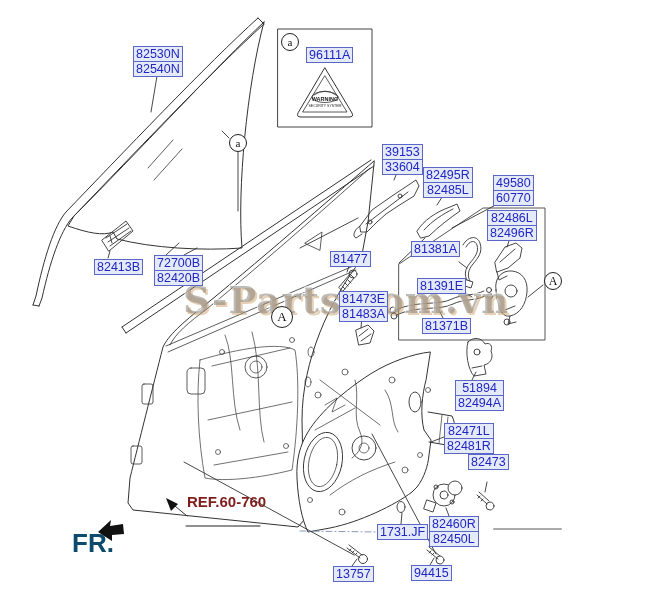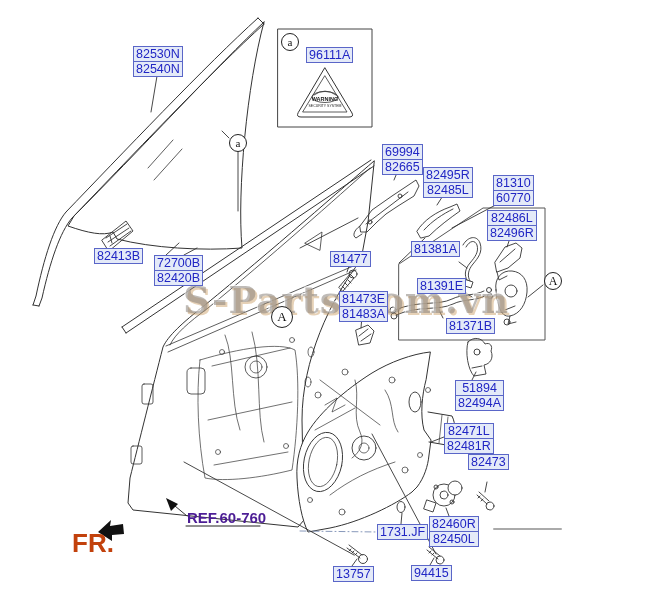--- a/index.html
+++ b/index.html
@@ -15,24 +15,24 @@
           font:12px "Liberation Serif",serif;color:#111;}
   #marker-a-glass{left:229px;top:134px;width:16px;height:16px;font-size:11px;}
   #marker-a-inset{left:281px;top:33px;width:16px;height:16px;font-size:11px;}
   #marker-A-door{left:271px;top:306px;width:20px;height:20px;font-size:13px;}
   #marker-A-latch{left:544px;top:272px;width:16px;height:16px;font-size:12px;}
   #watermark{position:absolute;left:183px;top:280px;z-index:3;
              font:bold 37px/40px "DejaVu Serif",serif;letter-spacing:1px;
              color:rgba(138,131,123,0.55);
              text-shadow:2px 2px 0 rgba(200,154,94,0.45),-1px -1px 0 rgba(255,255,255,0.7);
              white-space:nowrap;pointer-events:none;}
-  #ref-callout{position:absolute;left:187px;top:510px;z-index:6;cursor:pointer;
-               font:bold 15px/16px "Liberation Sans",sans-serif;color:#4c1d95;white-space:nowrap;}
+  #ref-callout{position:absolute;left:187px;top:494px;z-index:6;cursor:pointer;
+               font:bold 15px/16px "Liberation Sans",sans-serif;color:#7f1d1d;white-space:nowrap;}
   #fr-label{position:absolute;left:72px;top:529px;z-index:6;
-            font:bold 26px/28px "Liberation Sans",sans-serif;color:#c2410c;}
+            font:bold 26px/28px "Liberation Sans",sans-serif;color:#0c4a6e;}
   .tinytext{position:absolute;z-index:4;text-align:center;color:#222;pointer-events:none;}
   #warn-title{left:301px;top:96px;width:48px;font:bold 5.5px/6px "Liberation Sans",sans-serif;}
   #warn-sub{left:297px;top:104px;width:56px;font:3.5px/4px "Liberation Sans",sans-serif;}
 </style>
 </head>
 <body>
 
 <div id="stage">
 
 <svg width="645" height="605" viewBox="0 0 645 605">
@@ -251,57 +251,57 @@
 <div class="tinytext" id="warn-title">WARNING</div>
 <div class="tinytext" id="warn-sub">SECURITY SYSTEM</div>
 
 <div class="plabel" style="left:133px;top:46px">
   <span class="ln">82530N</span>
   <span class="ln">82540N</span>
 </div>
 <div class="plabel" style="left:306px;top:47px">
   <span class="ln">96111A</span>
 </div>
-<div class="plabel" style="left:94px;top:248px">
+<div class="plabel" style="left:94px;top:259px">
   <span class="ln">82413B</span>
 </div>
 <div class="plabel" style="left:154px;top:255px">
   <span class="ln">72700B</span>
   <span class="ln">82420B</span>
 </div>
 <div class="plabel" style="left:382px;top:144px">
-  <span class="ln">69994</span>
-  <span class="ln">82665</span>
+  <span class="ln">39153</span>
+  <span class="ln">33604</span>
 </div>
 <div class="plabel" style="left:423px;top:167px">
   <span class="ln">82495R</span>
   <span class="ln">82485L</span>
 </div>
 <div class="plabel" style="left:493px;top:175px">
-  <span class="ln">81310</span>
+  <span class="ln">49580</span>
   <span class="ln">60770</span>
 </div>
 <div class="plabel" style="left:487px;top:210px">
   <span class="ln">82486L</span>
   <span class="ln">82496R</span>
 </div>
 <div class="plabel" style="left:330px;top:251px">
   <span class="ln">81477</span>
 </div>
 <div class="plabel" style="left:411px;top:241px">
   <span class="ln">81381A</span>
 </div>
 <div class="plabel" style="left:417px;top:278px">
   <span class="ln">81391E</span>
 </div>
 <div class="plabel" style="left:339px;top:291px">
   <span class="ln">81473E</span>
   <span class="ln">81483A</span>
 </div>
-<div class="plabel" style="left:446px;top:318px">
+<div class="plabel" style="left:422px;top:318px">
   <span class="ln">81371B</span>
 </div>
 <div class="plabel" style="left:455px;top:380px">
   <span class="ln">51894</span>
   <span class="ln">82494A</span>
 </div>
 <div class="plabel" style="left:444px;top:423px">
   <span class="ln">82471L</span>
   <span class="ln">82481R</span>
 </div>

